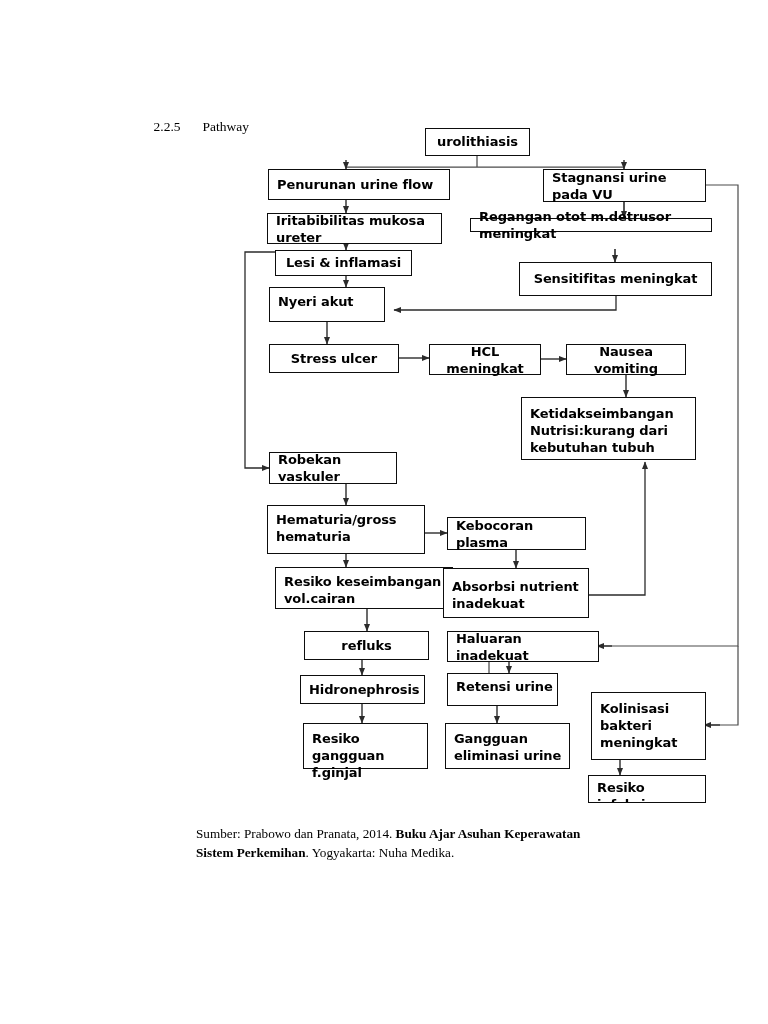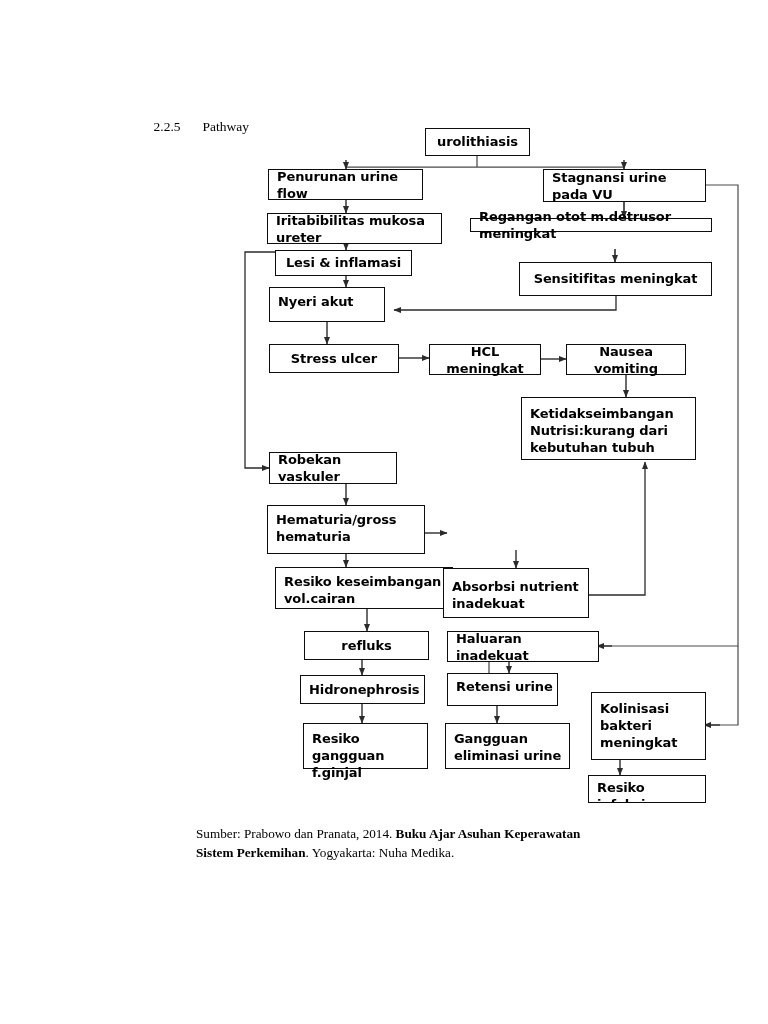--- a/index.html
+++ b/index.html
@@ -126,21 +126,21 @@
         <path d="M720,725 L704,725" stroke="#2b2b2b" stroke-width="1.3" marker-end="url(#ah)"></path>
 
         <path d="M620,760 L620,775" stroke="#2b2b2b" stroke-width="1.4" marker-end="url(#ah)"></path>
       </g>
     </svg>
 
     <div class="node center mid" style="left:425px;top:128px;width:105px;height:28px;">
         <span class="t">urolithiasis</span>
       </div>
 
-    <div class="node mid" style="left:268px;top:169px;width:155px;height:31px;">
+    <div class="node mid" style="left:268px;top:169px;width:182px;height:31px;">
         <span class="t">Penurunan urine flow</span>
       </div>
 
     <div class="node mid" style="left:543px;top:169px;width:163px;height:33px;">
         <span class="t">Stagnansi urine pada VU</span>
       </div>
 
     <div class="node mid" style="left:267px;top:213px;width:175px;height:31px;">
         <span class="t">Iritabibilitas mukosa ureter</span>
       </div>
@@ -181,20 +181,23 @@
 
     <div class="node mid" style="left:269px;top:452px;width:128px;height:32px;">
         <span class="t">Robekan vaskuler</span>
       </div>
 
     <div class="node topt" style="left:267px;top:505px;width:158px;height:49px;padding-left:44px;">
         <span class="t" style="top:5px;white-space:pre-line;">Hematuria/gross
 hematuria</span>
       </div>
 
+    <div class="node mid" style="left:447px;top:517px;width:139px;height:33px;">
+        <span class="t">Kebocoran plasma</span>
+      </div>
 
     <div class="node topt" style="left:275px;top:567px;width:178px;height:42px;padding-left:8px;">
         <span class="t" style="top:5px;white-space:pre-line;">Resiko keseimbangan
 vol.cairan</span>
       </div>
 
     <div class="node topt" style="left:443px;top:568px;width:146px;height:50px;">
         <span class="t" style="top:9px;white-space:pre-line;">Absorbsi nutrient
 inadekuat</span>
       </div>

